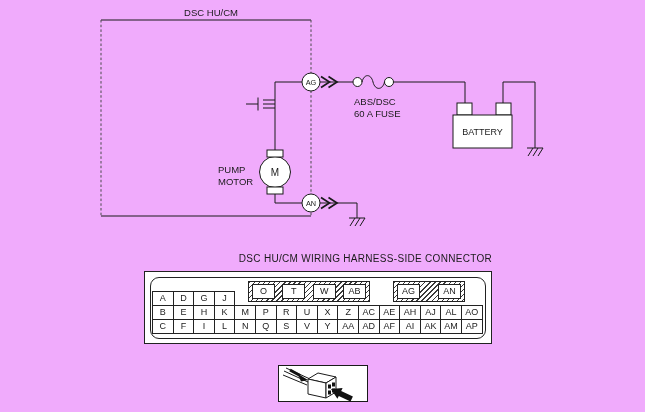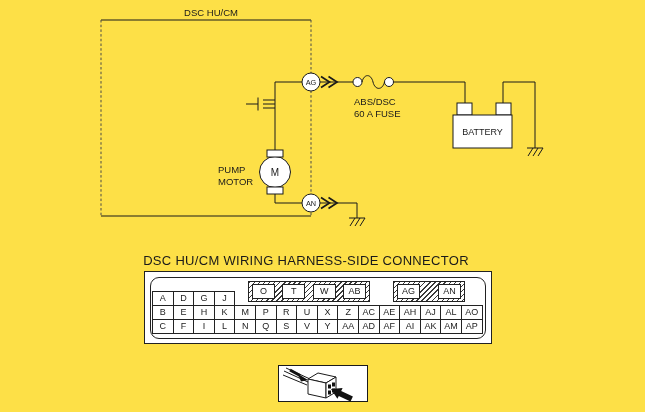--- a/index.html
+++ b/index.html
@@ -1,27 +1,27 @@
 <!DOCTYPE html>
 <html><head>
 <meta charset="utf-8">
 <style>
   html,body{margin:0;padding:0;background:#fff;}
   #stage{
-    position:relative;width:645px;height:412px;background:#fde047;
+    position:relative;width:645px;height:412px;background:#f0abfc;
     font-family:"Liberation Sans",sans-serif;color:#1a1a1a;overflow:hidden;
   }
   svg text{font-family:"Liberation Sans",sans-serif;fill:#1a1a1a;}
   .ln{stroke:#1a1a1a;stroke-width:1;fill:none;}
   .lnw{stroke:#1a1a1a;stroke-width:1;fill:#fff;}
   .dash{stroke:#4a4a4a;stroke-width:1;fill:none;stroke-dasharray:2.5 2.2;}
 
   
-  .conn-title{position:absolute;left:132px;top:253px;width:348px;text-align:center;
-    font-size:13px;letter-spacing:.3px;white-space:nowrap;}
+  .conn-title{position:absolute;left:144px;top:253px;width:348px;text-align:right;
+    font-size:10px;letter-spacing:.3px;white-space:nowrap;}
   .conn-outer{position:absolute;left:144px;top:271px;width:348px;height:73px;
     border:1px solid #222;box-sizing:border-box;background:#fff;}
   .conn-inner{position:absolute;left:150px;top:277px;width:336px;height:62px;
     border:1px solid #222;border-radius:9px;box-sizing:border-box;background:#fff;}
   .pinrow{position:absolute;display:flex;}
   .row1{left:152px;top:291px;}
   .row2{left:152px;top:305px;}
   .row3{left:152px;top:319px;}
   .cell{width:21.6px;height:15px;margin-left:-1px;border:1px solid #222;
     box-sizing:border-box;background:#fff;display:flex;align-items:center;

